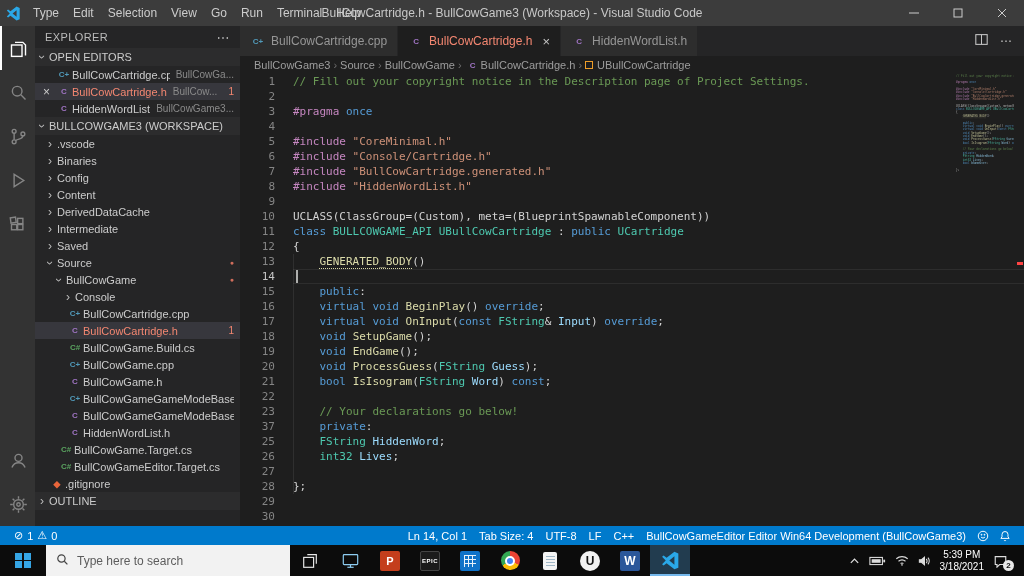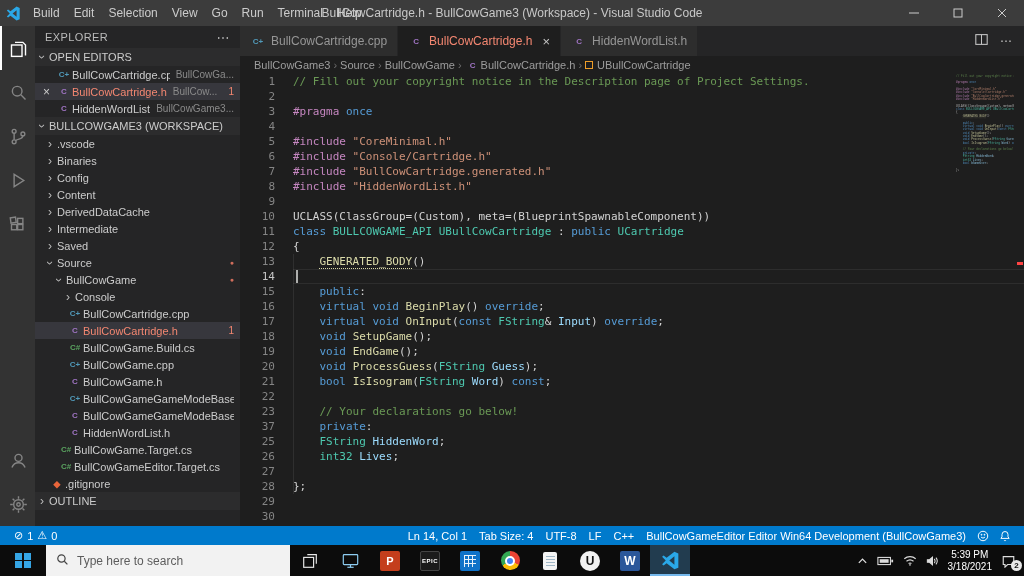--- a/index.html
+++ b/index.html
@@ -98,40 +98,40 @@
   .calc i{position:absolute;inset:4px;background:
       linear-gradient(#fff 1px,transparent 1px) 0 0/100% 4px,
       linear-gradient(90deg,#fff 1px,transparent 1px) 0 0/4px 100%;opacity:.9;display:block;}
   .chrome{width:19px;height:19px;border-radius:50%;position:relative;background:conic-gradient(#ea4335 0 33%,#fbbc05 33% 66%,#34a853 66% 100%);}
   .chrome::after{content:"";position:absolute;inset:4.5px;background:#4285f4;border:2px solid #fff;border-radius:50%;}
   .notepad{width:14px;height:18px;background:#f4f4f4;border-radius:2px;position:relative;}
   .notepad::after{content:"";position:absolute;left:2.5px;right:2.5px;top:4px;height:10px;
       background:repeating-linear-gradient(#9fb6c6 0 1px,transparent 1px 3px);}
   .unreal{background:#f2f2f2;color:#141414;border-radius:50%;font-size:12px;}
   .word{background:#2b579a;color:#fff;font-size:12px;}
-  .tray{margin-left:auto;display:flex;align-items:center;gap:9px;padding-right:8px;}
+  .tray{margin-left:auto;display:flex;align-items:center;gap:9px;padding-right:16px;}
   .tray svg{display:block;}
   .clock{text-align:center;font-size:10px;line-height:1.2;color:#fff;}
   .ac{position:relative;display:flex;align-items:center;}
   .ac-badge{position:absolute;right:-6px;bottom:-3px;width:11px;height:11px;background:#e8e8e8;color:#111;
       border-radius:50%;font-size:8px;display:flex;align-items:center;justify-content:center;font-weight:bold;}
 </style>
 </head>
 <body>
 
 <div class="screen">
 
   <div class="titlebar">
     <span class="vslogo">
       <svg width="15" height="15" viewBox="0 0 16 16">
           <path fill="#2aa8e8" fill-rule="evenodd" d="M11.3 .6 L14.6 2 V14 L11.3 15.4 L4.7 10.3 L2.2 12.2 L.9 11.2 L4 8 L.9 4.8 L2.2 3.8 L4.7 5.7 Z M11.3 4.5 L7 8 L11.3 11.5 Z"></path>
         </svg>
     </span>
     <nav class="menus" id="menus">
-        <span class="menu-item">Build</span>
+        <span class="menu-item">Type</span>
         <span class="menu-item">Edit</span>
         <span class="menu-item">Selection</span>
         <span class="menu-item">View</span>
         <span class="menu-item">Go</span>
         <span class="menu-item">Run</span>
         <span class="menu-item">Terminal</span>
         <span class="menu-item">Help</span>
       </nav>
     <div class="tb-title">BullCowCartridge.h - BullCowGame3 (Workspace) - Visual Studio Code</div>
     <div class="tb-controls">

